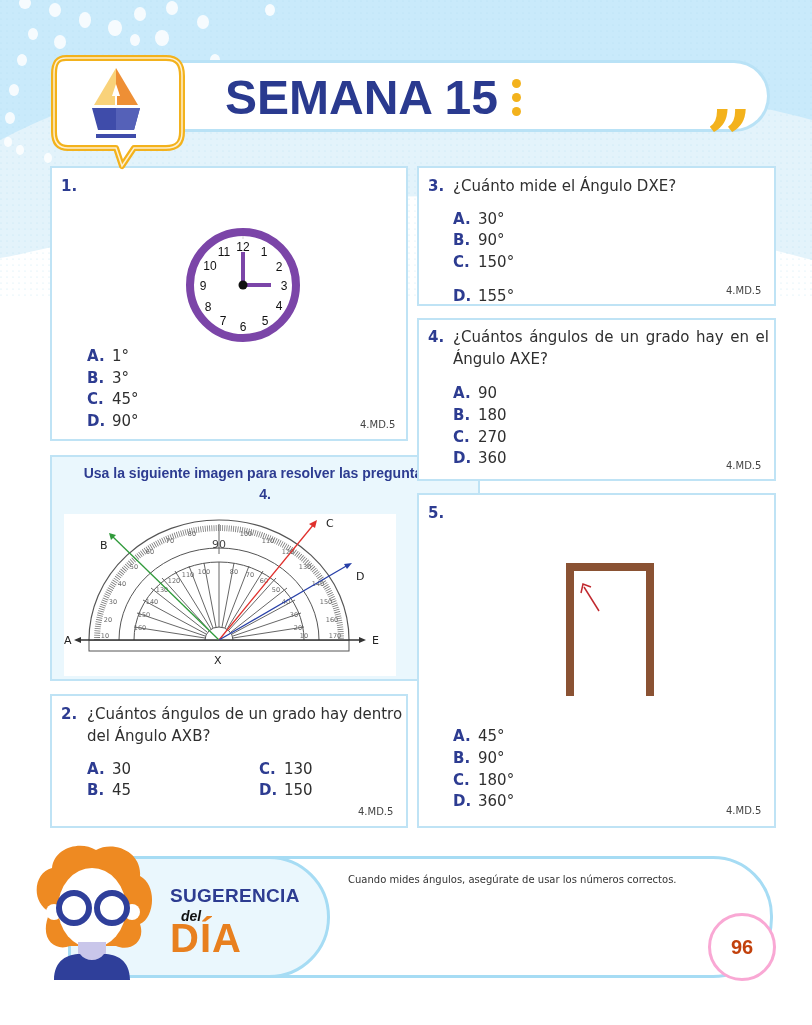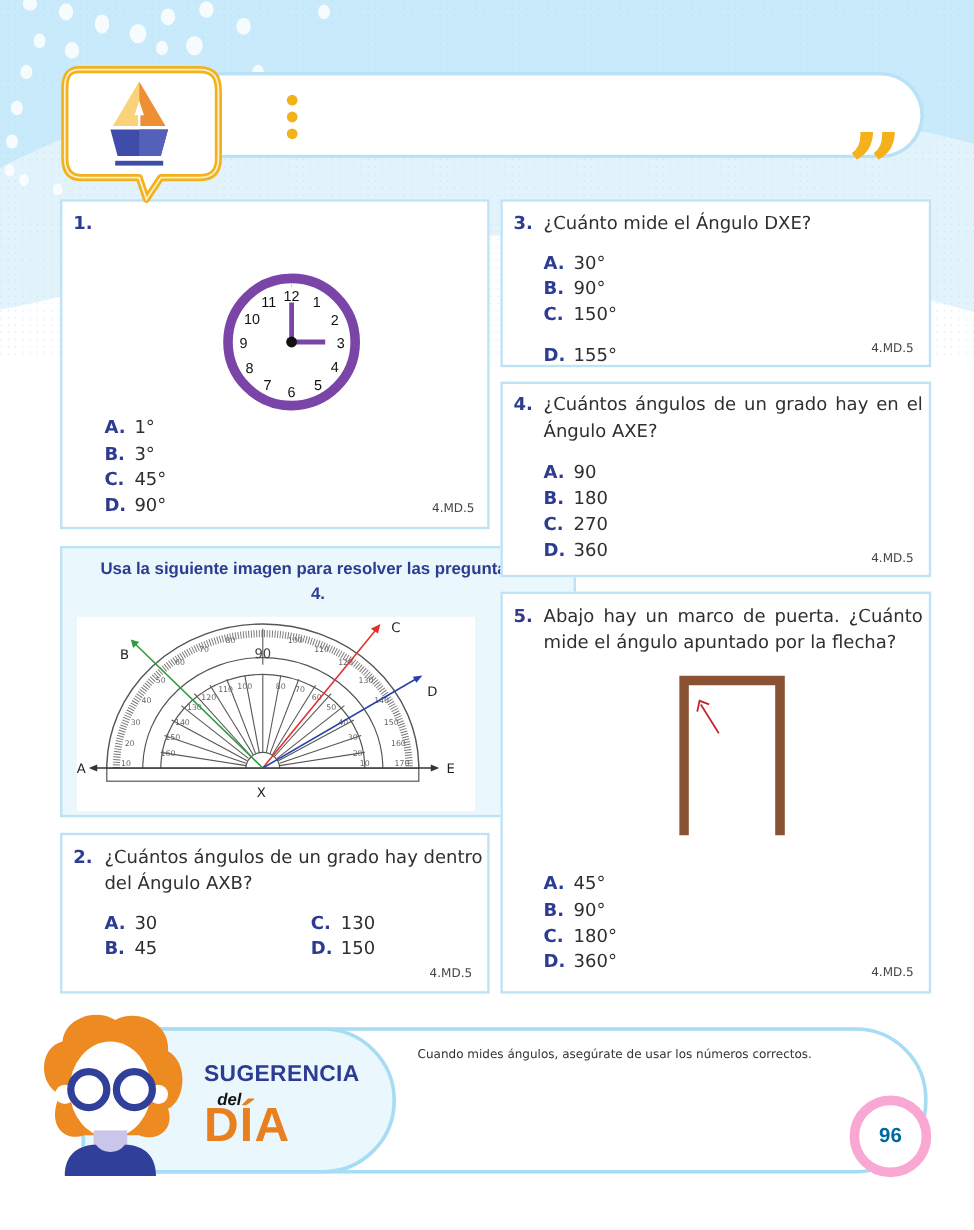--- a/index.html
+++ b/index.html
@@ -65,23 +65,23 @@
     font-family: "Liberation Sans", sans-serif; font-weight: bold; font-size: 19px; color: #2d3c91; letter-spacing: 0.3px; }
   .tip-del { position: absolute; left: 181px; top: 908px; z-index: 5;
     font-family: "Liberation Sans", sans-serif; font-weight: bold; font-style: italic; font-size: 14px; color: #111; }
   .tip-dia { position: absolute; left: 170px; top: 916px; z-index: 5;
     font-family: "Liberation Sans", sans-serif; font-weight: bold; font-size: 40px; color: #e8801f; letter-spacing: 1px; }
   .tip-text { position: absolute; left: 348px; top: 869px; width: 360px; z-index: 5;
     font-family: "DejaVu Sans", sans-serif; font-size: 10px; line-height: 22px; color: #333; text-align: justify; }
   .tip-char { position: absolute; left: 30px; top: 842px; width: 130px; height: 138px; z-index: 6; }
   .page-num {
     position: absolute; left: 708px; top: 913px; width: 68px; height: 68px; z-index: 6;
-    border: 8px solid #f9a8d4; border-radius: 50%; background: #fff;
+    border: 3px solid #f9a8d4; border-radius: 50%; background: #fff;
     display: flex; align-items: center; justify-content: center;
-    font-family: "Liberation Sans", sans-serif; font-weight: bold; font-size: 17px; color: #0369a1;
+    font-family: "Liberation Sans", sans-serif; font-weight: bold; font-size: 20px; color: #c2410c;
   }
 </style>
 </head>
 <body>
 
 <div class="bg-top">
   <svg width="812" height="300" viewBox="0 0 812 300">
     <defs>
       <pattern id="dots" width="6" height="6" patternUnits="userSpaceOnUse">
         <circle cx="1" cy="1" r="0.6" fill="#a9d8ef" opacity="0.6"></circle>
@@ -112,20 +112,21 @@
       <ellipse cx="225" cy="115" rx="5" ry="6"></ellipse>
       <ellipse cx="8" cy="142" rx="4" ry="5"></ellipse>
       <ellipse cx="20" cy="150" rx="4" ry="5"></ellipse>
       <ellipse cx="48" cy="158" rx="4" ry="5"></ellipse>
     </g>
   </svg>
 </div>
 
 <div class="header-bar"></div>
 <div class="header-title">
+  <span>SEMANA 15</span>
   <span class="colon">
       <i></i>
       <i></i>
       <i></i>
     </span>
 </div>
 <div class="quote-mark">”</div>
 
 <div class="logo-bubble">
   <svg width="140" height="125" viewBox="0 0 140 125">
@@ -304,23 +305,20 @@
   </div>
   <div class="opt" style="left:34px; top:62px;"><span class="letter">A.</span><span>90</span></div>
   <div class="opt" style="left:34px; top:84px;"><span class="letter">B.</span><span>180</span></div>
   <div class="opt" style="left:34px; top:106px;"><span class="letter">C.</span><span>270</span></div>
   <div class="opt" style="left:34px; top:127px;"><span class="letter">D.</span><span>360</span></div>
   <span class="std" style="left:307px; top:140px;">4.MD.5</span>
 </div>
 
 <div class="card" style="left:417px; top:493px; width:359px; height:335px;">
   <span class="q-num" style="left:9px; top:9px;">5.</span>
-  <div class="q-line" style="left:34px; top:7px; width:316px;">
-    <span class="q-text">Abajo hay un marco de puerta. ¿Cuánto mide el ángulo apuntado por la flecha?</span>
-  </div>
   <div style="position:absolute; left:147px; top:68px; width:90px; height:135px;">
     <svg width="90" height="135" viewBox="0 0 90 135">
       <path d="M0 0 H88 V133 H80 V8 H8 V133 H0 Z" fill="#8a5233"></path>
       <line x1="33" y1="48" x2="18" y2="24" stroke="#c0282e" stroke-width="1.5"></line>
       <polyline points="15,30 17,21 25,24" fill="none" stroke="#c0282e" stroke-width="1.5"></polyline>
     </svg>
   </div>
   <div class="opt" style="left:34px; top:230px;"><span class="letter">A.</span><span>45°</span></div>
   <div class="opt" style="left:34px; top:252px;"><span class="letter">B.</span><span>90°</span></div>
   <div class="opt" style="left:34px; top:274px;"><span class="letter">C.</span><span>180°</span></div>

